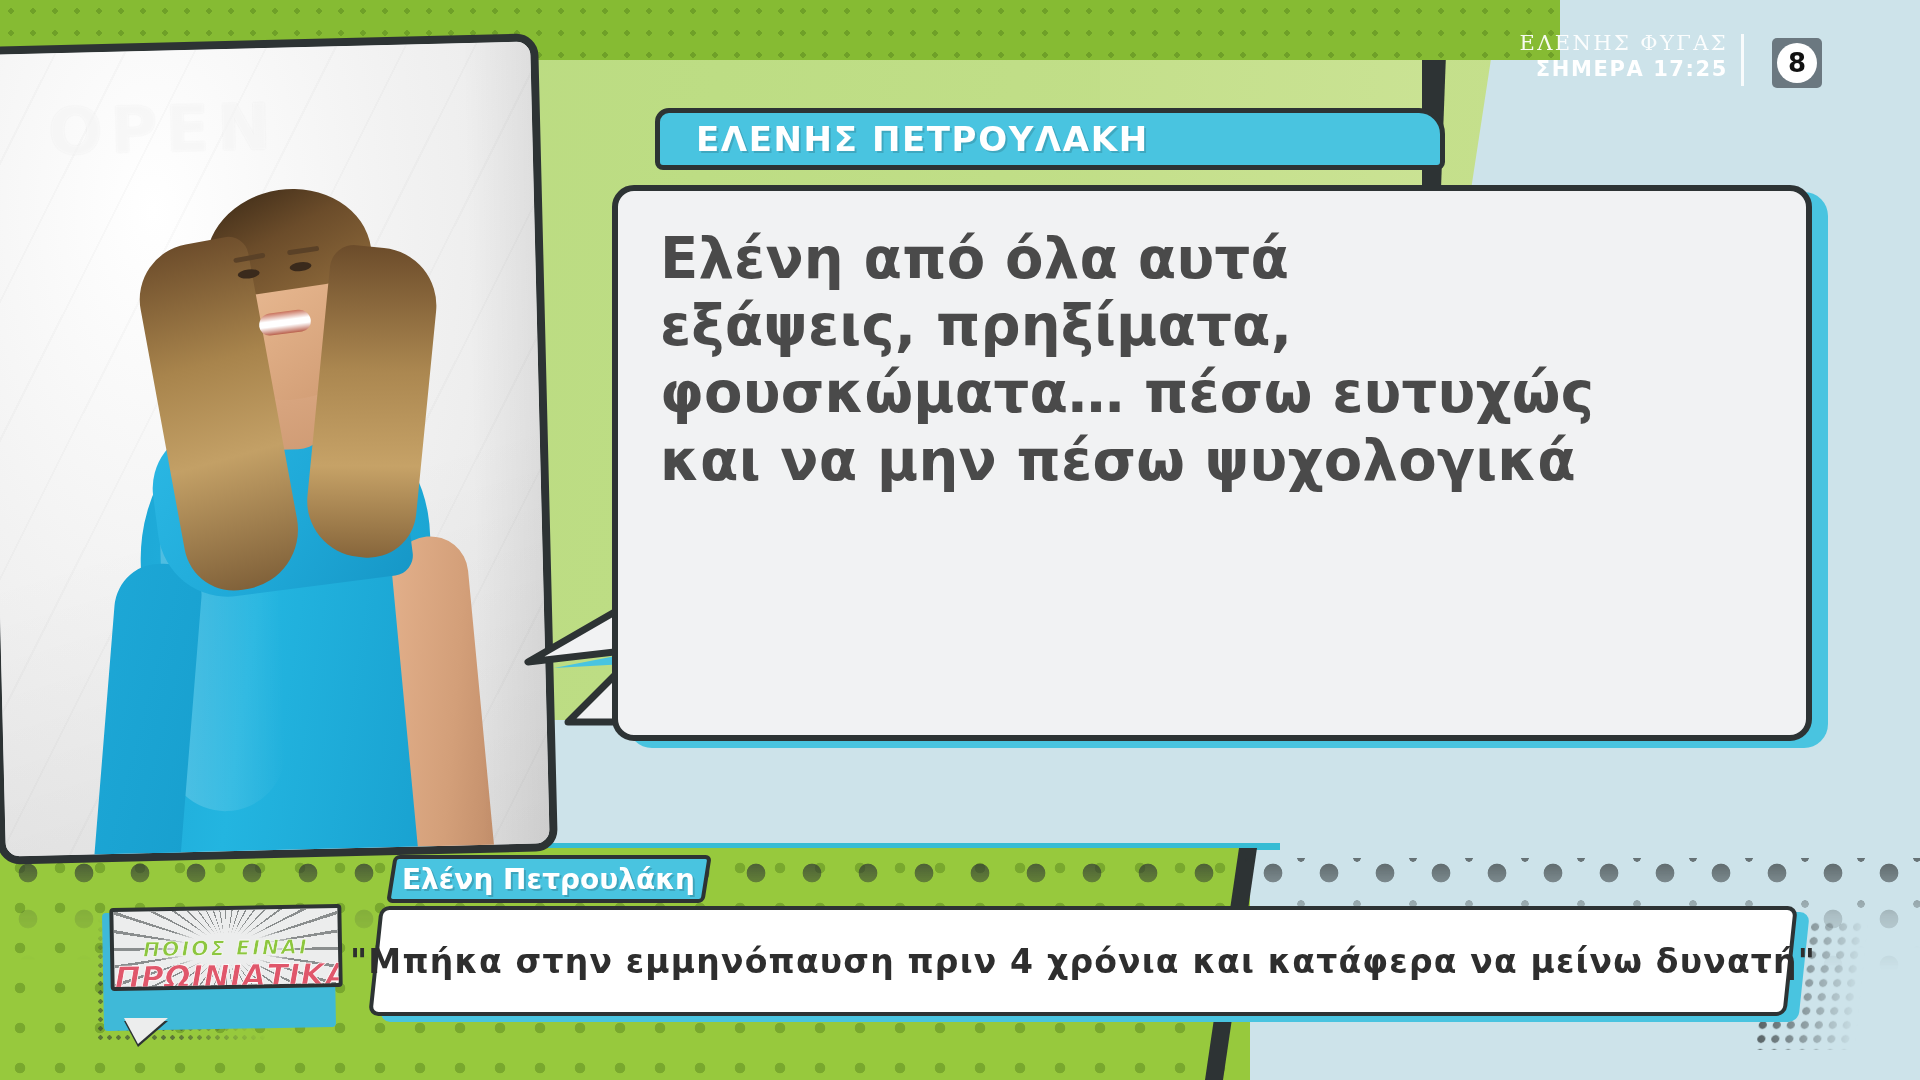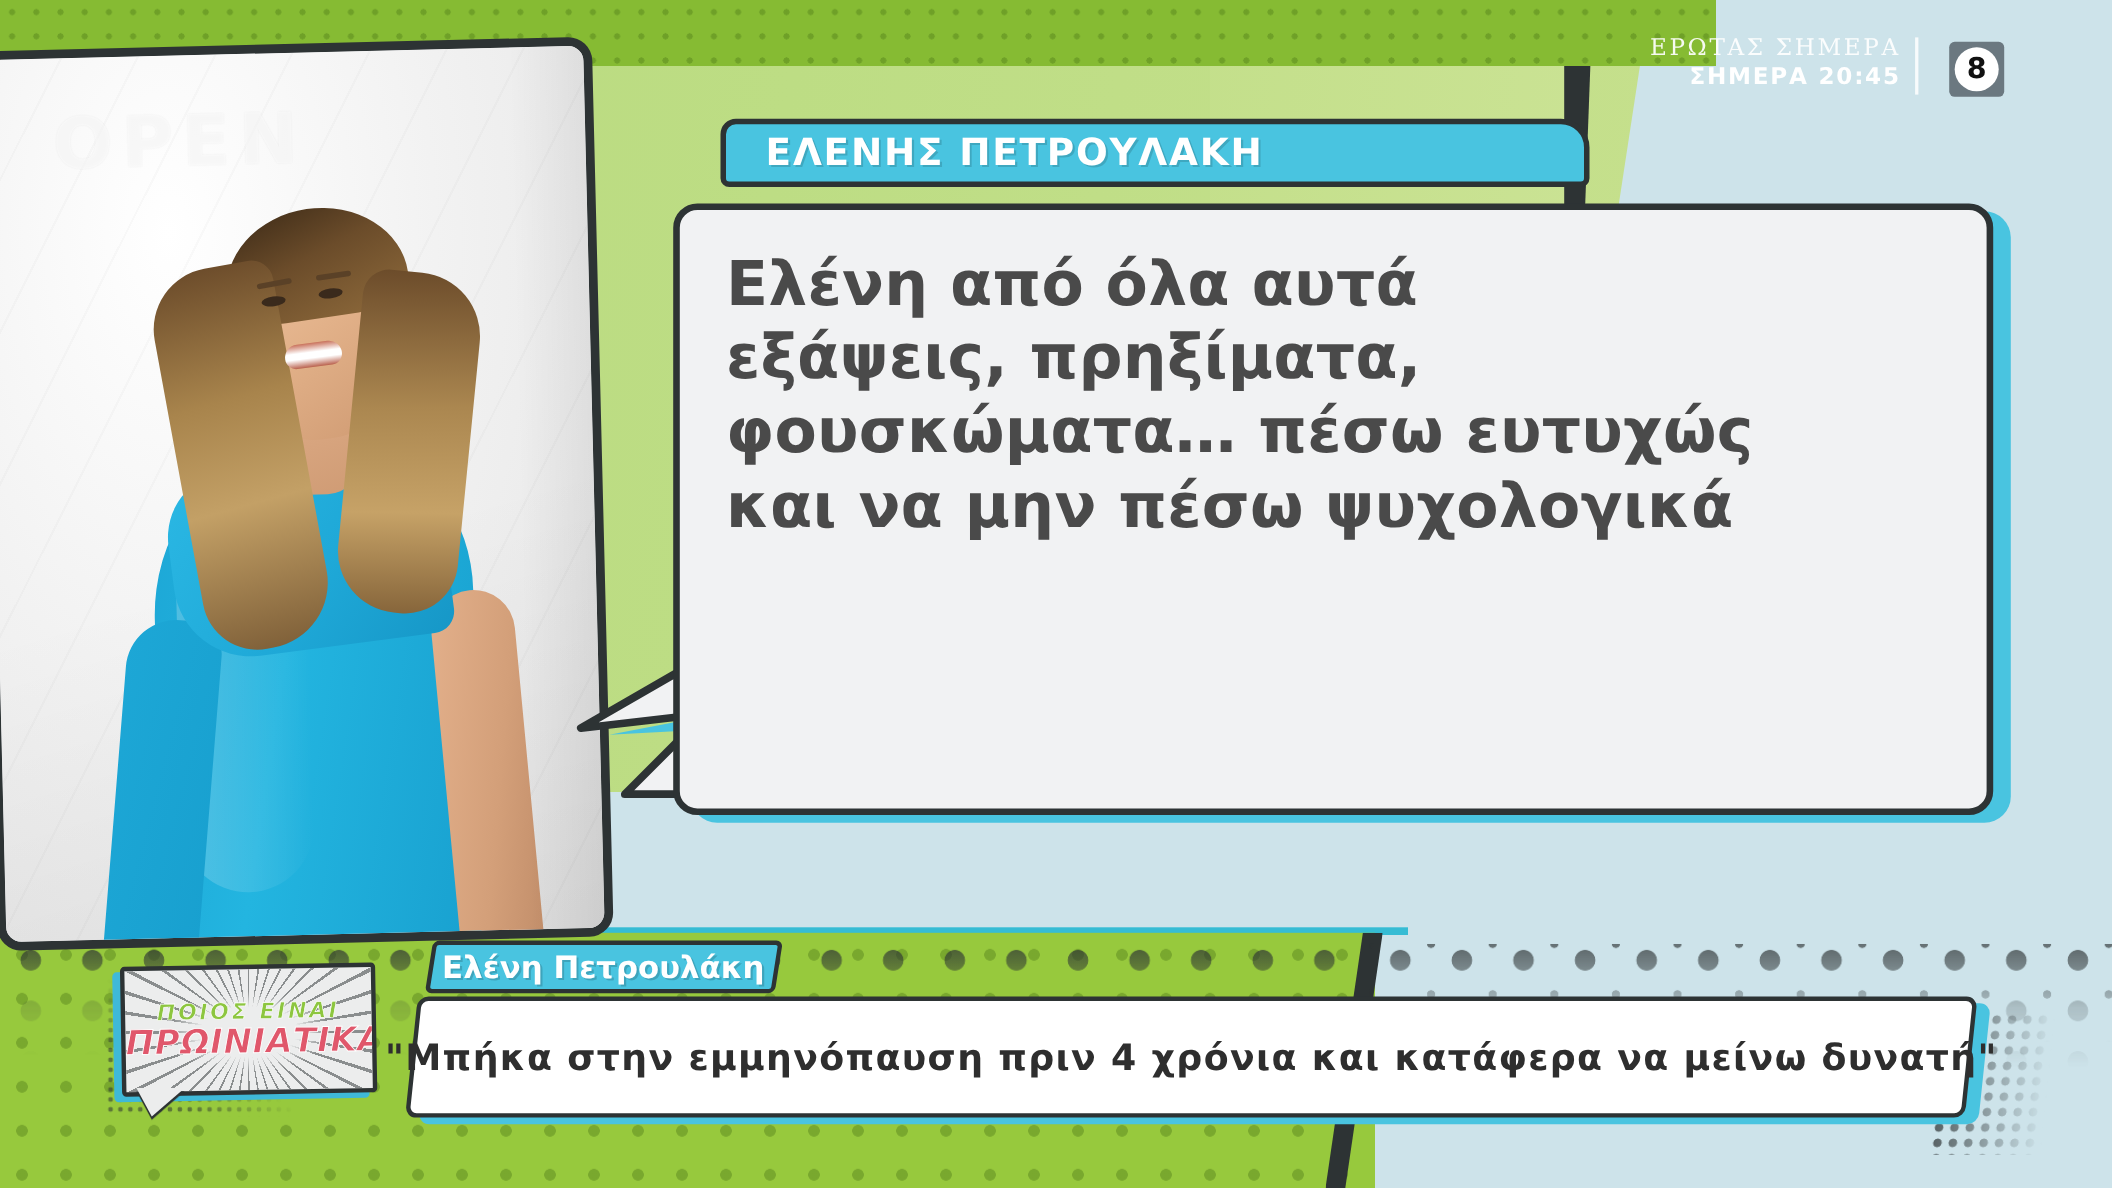--- a/index.html
+++ b/index.html
@@ -325,22 +325,22 @@
     background-image:radial-gradient(circle, rgba(45,51,52,.75) 3.6px, transparent 4.2px);
     background-size:14px 14px;
     transform:skewX(-6deg);
     -webkit-mask-image:linear-gradient(to right, #000 0%, transparent 85%);
     mask-image:linear-gradient(to right, #000 0%, transparent 85%);
     z-index:43;
   }
 
   
   .show-logo {
-    position:absolute; left:110px; top:877px;
-    width:232px; height:118px;
+    position:absolute; left:110px; top:906px;
+    width:232px; height:83px;
     z-index:48;
   }
   .logo-box {
     position:absolute; inset:0;
     background:#eceded;
     border:4px solid #2d3334;
     border-radius:4px;
     overflow:hidden;
     transform:rotate(-1deg);
   }
@@ -397,22 +397,22 @@
 
   <div class="bg-blue"></div>
   <div class="bg-green-main"></div>
   <div class="bg-green-upper-right"></div>
   <div class="bg-diag-dark"></div>
   <div class="bg-green-top">
     <div class="dots"></div>
   </div>
 
   <div class="promo">
-    <div class="promo-title">ΕΡΩΤΑΣ ΣΗΜΕΡΑ</div>
-    <div class="promo-time">ΣΗΜΕΡΑ 20:45</div>
+    <div class="promo-title">ΕΛΕΝΗΣ ΦΥΓΑΣ</div>
+    <div class="promo-time">ΣΗΜΕΡΑ 17:25</div>
   </div>
   <div class="promo-rule"></div>
   <div class="chan-logo">
     <div class="chan-disc">8</div>
   </div>
 
   <div class="photo-panel">
     <div class="photo-inner">
       <div class="studio-bg"></div>
       <div class="ghost-text">OPEN</div>

